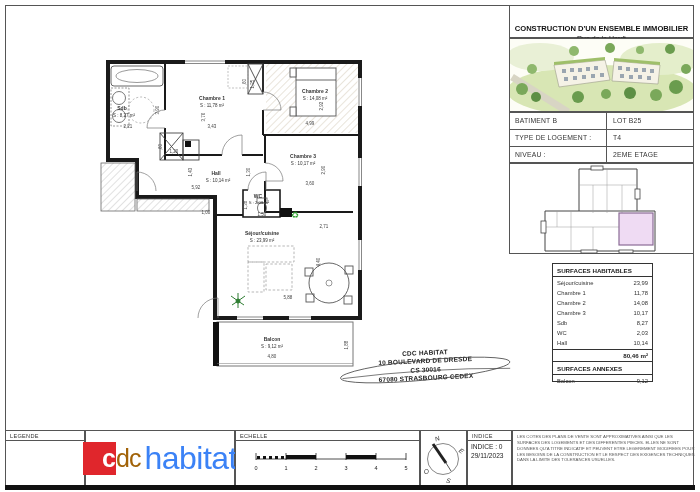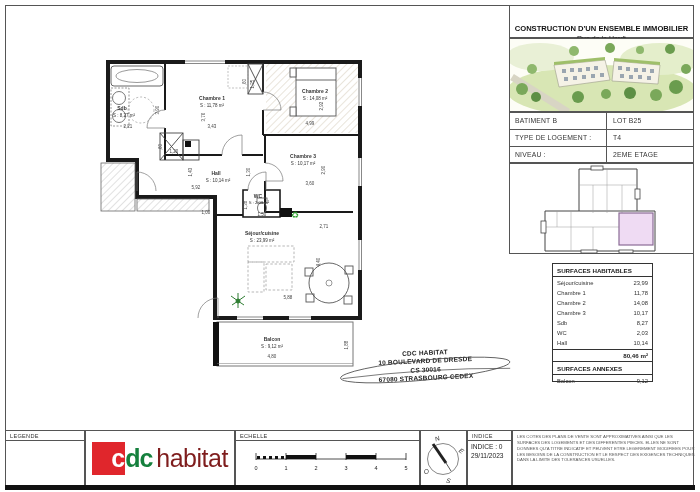--- a/index.html
+++ b/index.html
@@ -29,22 +29,22 @@
   .address{position:absolute;left:338px;top:349px;width:175px;text-align:center;font-size:6.5px;font-weight:bold;color:#222;line-height:1.3;transform:rotate(-2.5deg);letter-spacing:.2px;}
   .address svg{position:absolute;left:0;top:6px;pointer-events:none;}
   
   .bar-cell{position:absolute;top:430px;height:56px;border:1px solid #555;background:#fff;}
   .cell-header{font-size:5.6px;color:#333;padding:2px 0 1px 4px;border-bottom:1px solid #555;letter-spacing:.3px;}
   .legende-cell{left:5px;width:80px;}
   .logo-cell{left:85px;width:150px;display:flex;align-items:center;justify-content:center;}
   .logo{display:flex;align-items:center;}
   .logo-sq{width:33px;height:33px;background:#e0262c;display:flex;align-items:center;justify-content:flex-end;}
   .logo-c{color:#fff;font-size:25px;font-weight:bold;line-height:1;margin-right:0px;}
-  .logo-dc{color:#15803d;font-size:25px;font-weight:bold;line-height:1;letter-spacing:-1px;}
-  .logo-habitat{color:#7f1d1d;font-size:25px;line-height:1;margin-left:4px;letter-spacing:-.5px;}
+  .logo-dc{color:#a16207;font-size:25px;font-weight:normal;line-height:1;letter-spacing:-1px;}
+  .logo-habitat{color:#3b82f6;font-size:32px;line-height:1;margin-left:4px;letter-spacing:-.5px;}
   .echelle-cell{left:235px;width:185px;}
   .compass-cell{left:420px;width:47px;display:flex;align-items:center;justify-content:center;}
   .indice-cell{left:467px;width:45px;}
   .indice-line{font-size:6.6px;color:#222;padding:2px 0 0 3px;}
   .fineprint-cell{left:512px;width:182px;padding:3px 4px;}
   .fineprint-inner{width:360px;transform:scale(0.5);transform-origin:top left;font-size:8.6px;line-height:1.35;color:#555;}
   svg text{font-family:"Liberation Sans",sans-serif;}
 </style>
 </head>
 <body>

